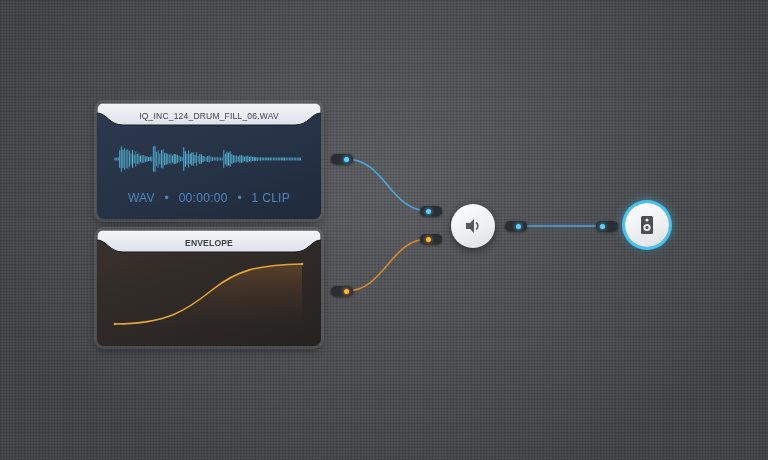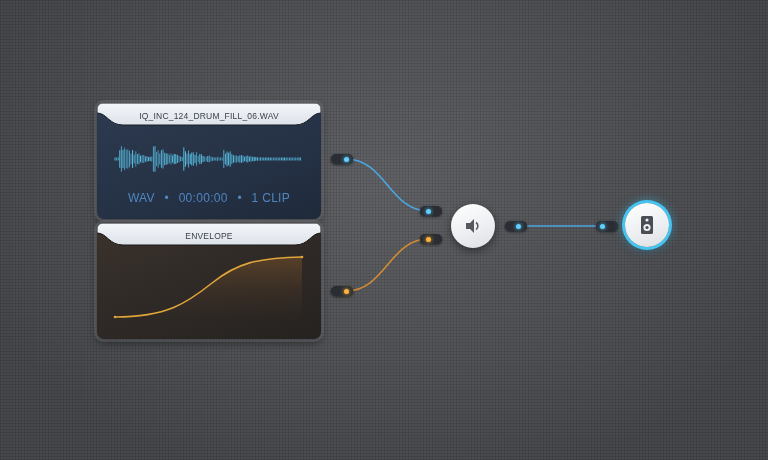--- a/index.html
+++ b/index.html
@@ -11,21 +11,21 @@
       radial-gradient(ellipse at 50% 40%, rgba(255,255,255,0.06), rgba(0,0,0,0.18) 80%),
       repeating-linear-gradient(0deg, rgba(0,0,0,0.10) 0 1px, transparent 1px 3px),
       repeating-linear-gradient(90deg, rgba(0,0,0,0.10) 0 1px, transparent 1px 3px);
   }
   .card {
     position:absolute; left:97px; width:224px; height:116px;
     border-radius:7px; overflow:hidden;
     box-shadow: 0 0 0 3px rgba(120,124,130,0.35), 0 4px 10px rgba(0,0,0,0.45);
   }
   .card.wav { top:103px; background:linear-gradient(160deg,#2d3a4f 0%,#263246 55%,#1f2a3b 100%); }
-  .card.env { top:223px; background:linear-gradient(160deg,#3a322c 0%,#2e2926 55%,#262220 100%); }
+  .card.env { top:230px; background:linear-gradient(160deg,#3a322c 0%,#2e2926 55%,#262220 100%);font-weight:bold; }
   .card .title {
     position:absolute; left:0; right:0; top:8px; text-align:center;
     font-size:8.5px; color:#3c4048; letter-spacing:0.2px;
   }
   .card svg.body { position:absolute; left:0; top:0; }
   .meta {
     position:absolute; left:0; right:0; top:88px; text-align:center;
     font-size:12px; color:#4f86c0; letter-spacing:0.3px;
   }
   .meta span { margin:0 3px; }

